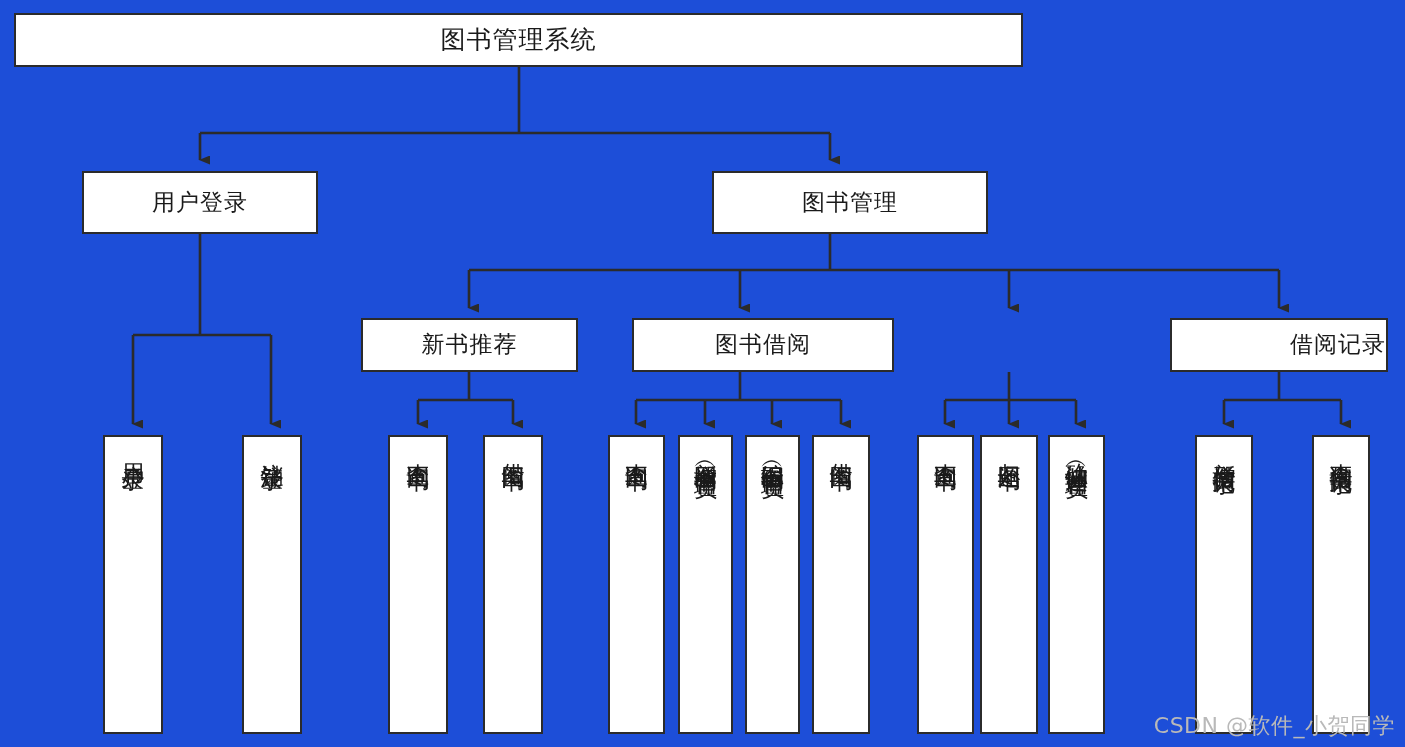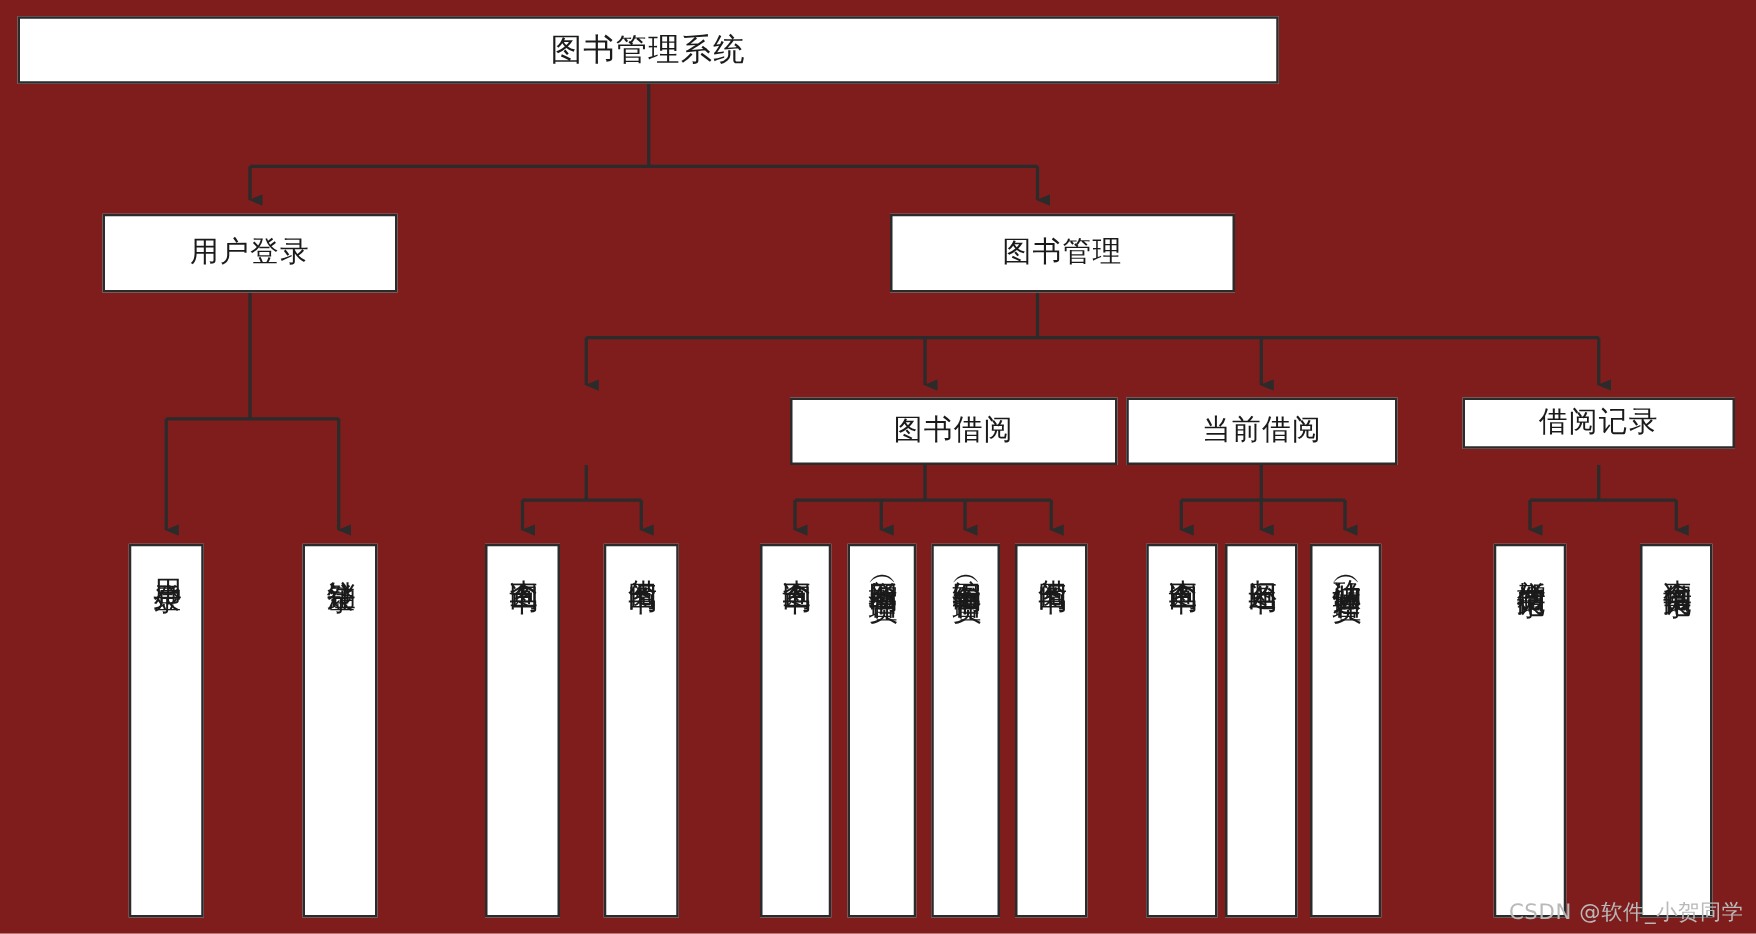--- a/index.html
+++ b/index.html
@@ -7,21 +7,21 @@
     padding: 0;
     background: #ffffff;
   }
   body {
     font-family: "DejaVu Sans", "Liberation Sans", sans-serif;
   }
   #diagram-root {
     position: relative;
     width: 1405px;
     height: 747px;
-    background: #7f1d1d;
+    background: #1d4ed8;
     overflow: hidden;
   }
   #diagram-svg {
     position: absolute;
     left: 0;
     top: 0;
     width: 1405px;
     height: 747px;
   }
   .node {
@@ -54,21 +54,21 @@
     white-space: nowrap;
   }
   #title-node .node-label {
     font-size: 25px;
     letter-spacing: 1px;
   }
   #watermark {
     position: absolute;
     right: 10px;
     bottom: 6px;
-    font-size: 17px;
+    font-size: 22px;
     color: #b9b9b9;
     letter-spacing: 0.5px;
     white-space: nowrap;
     pointer-events: none;
   }
 </style>
 </head>
 <body>
 
 <div id="diagram-root">
@@ -127,27 +127,27 @@
     <span class="node-label">图书管理系统</span>
   </div>
 
   <div class="node node-h" style="left:82px; top:171px; width:236px; height:63px;">
     <span class="node-label">用户登录</span>
   </div>
   <div class="node node-h" style="left:712px; top:171px; width:276px; height:63px;">
     <span class="node-label">图书管理</span>
   </div>
 
+  <div class="node node-h" style="left:361px; top:318px; width:217px; height:54px;">
+    <span class="node-label">新书推荐</span>
+  </div>
   <div class="node node-h" style="left:632px; top:318px; width:262px; height:54px;">
     <span class="node-label">图书借阅</span>
   </div>
-  <div class="node node-h" style="left:901px; top:318px; width:217px; height:54px;">
-    <span class="node-label">当前借阅</span>
-  </div>
-  <div class="node node-h" style="left:1170px; top:318px; width:218px; height:41px;">
+  <div class="node node-h" style="left:1170px; top:318px; width:218px; height:54px;justify-content:flex-end;">
     <span class="node-label">借阅记录</span>
   </div>
 
   <div class="node node-v" style="left:103px; top:435px; width:60px; height:299px;">
     <span class="node-label">用户登录</span>
   </div>
   <div class="node node-v" style="left:242px; top:435px; width:60px; height:299px;">
     <span class="node-label">注销登录</span>
   </div>
 

